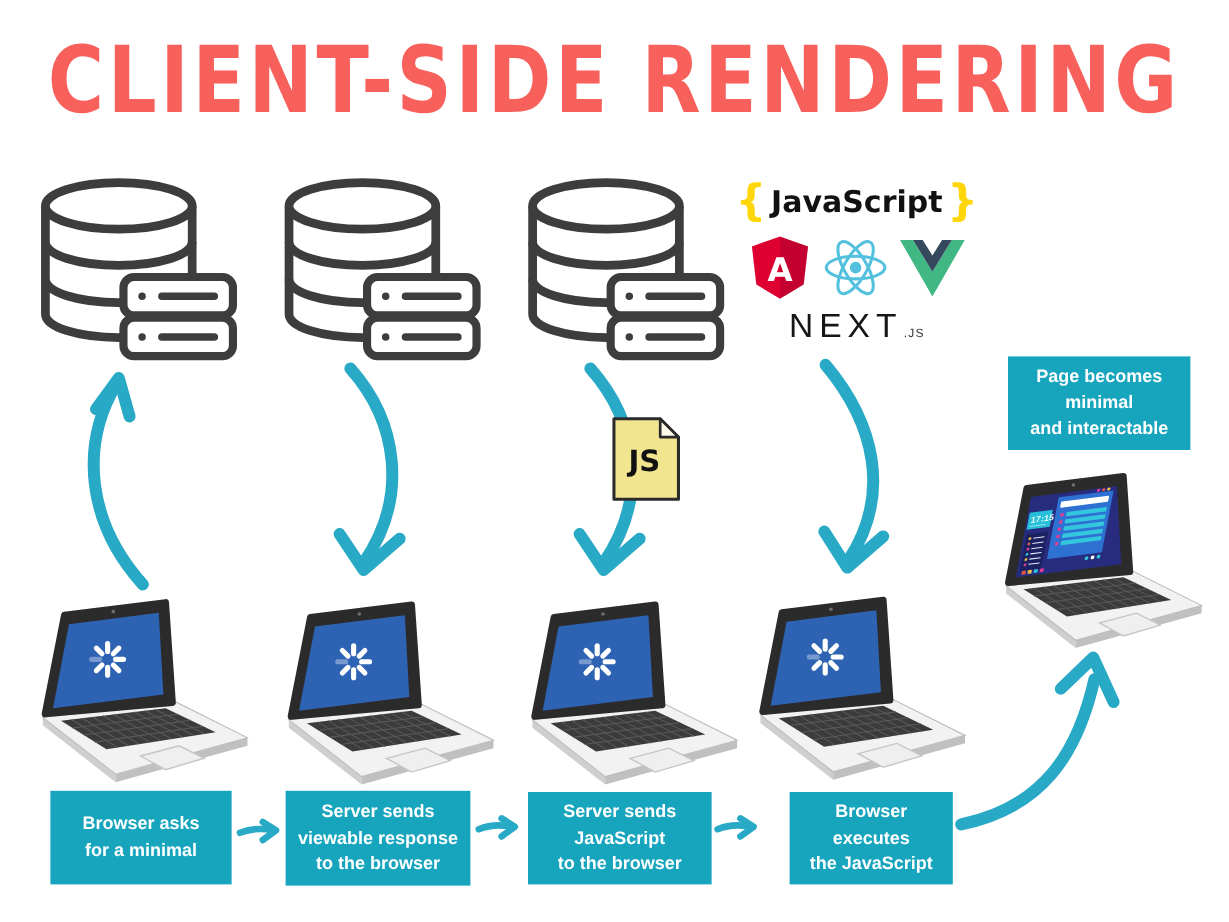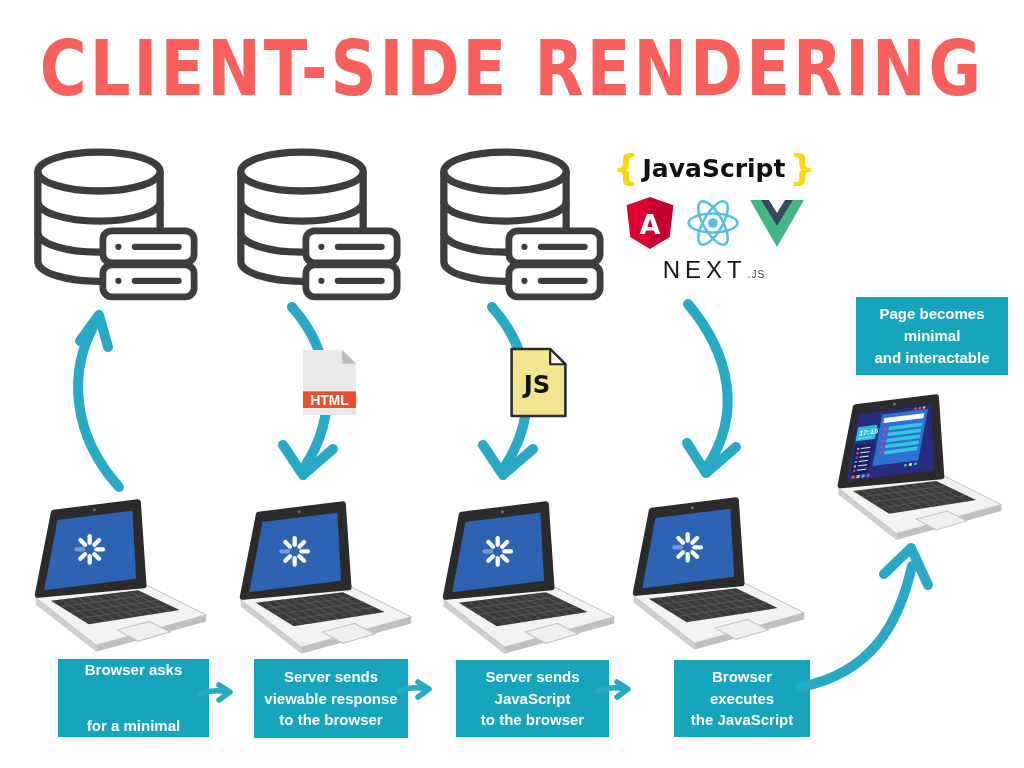--- a/index.html
+++ b/index.html
@@ -14,30 +14,30 @@
           font-family:"Liberation Sans",sans-serif;}
   .title{position:absolute;top:24px;left:0;width:1024px;text-align:center;
          font-family:"DejaVu Sans",sans-serif;font-weight:bold;font-size:64px;
          letter-spacing:3px;color:var(--red);transform:scaleY(1.20);transform-origin:top center;
          white-space:nowrap;}
   .abs{position:absolute;}
   .z1{z-index:1;} .z3{z-index:3;}
   .arrow-layer{position:absolute;left:0;top:0;width:1024px;height:768px;z-index:2;pointer-events:none;}
   .step-box{position:absolute;z-index:1;background:var(--teal);color:#ffffff;
             display:flex;flex-direction:column;justify-content:center;align-items:center;
-            text-align:center;font-size:15px;font-weight:bold;line-height:1.45;margin-left:16px;}
+            text-align:center;font-size:15px;font-weight:bold;line-height:1.45;}
   .step-box span{display:block;}
   .fw{position:absolute;left:620px;top:146px;width:188px;z-index:1;
       display:flex;flex-direction:column;align-items:center;}
   .fw-row1{display:flex;align-items:center;justify-content:center;height:44px;}
   .fw-brace{color:#FFD60A;font-family:"DejaVu Sans",sans-serif;font-weight:bold;font-size:36px;line-height:1;}
   .fw-word{color:#111111;font-family:"DejaVu Sans",sans-serif;font-weight:bold;font-size:25px;padding:0 4px;}
   .fw-row2{display:flex;align-items:center;justify-content:center;gap:7px;height:62px;margin-top:2px;}
   .fw-row3{display:flex;align-items:baseline;justify-content:center;height:34px;margin-top:2px;}
-  .fw-next{font-family:"Liberation Sans",sans-serif;font-weight:400;font-size:24px;
+  .fw-next{font-family:"Liberation Sans",sans-serif;font-weight:400;font-size:28px;
            letter-spacing:5px;color:#161616;}
   .fw-nextjs{font-size:10px;color:#333333;letter-spacing:1px;margin-left:1px;text-align:center;}
 </style>
 </head>
 <body>
 
 <div class="canvas">
 
   <div class="title">CLIENT-SIDE RENDERING</div>
 
@@ -106,28 +106,20 @@
         <polygon points="20,0 35,0 50,24 65,0 80,0 50,48.8" fill="#35495E"></polygon>
       </svg>
     </div>
     <div class="fw-row3">
       <span class="fw-next">NEXT</span>
       <span class="fw-nextjs">.JS</span>
     </div>
   </div>
 
 
-  <div class="abs z3" style="left:301px;top:347px;width:57px;height:71px;">
-    <svg viewBox="0 0 58 70" width="100%" height="100%">
-      <path d="M2,2 H42 L56,16 V68 H2 Z" fill="#E9E9E9"></path>
-      <path d="M42,2 L56,16 H42 Z" fill="#BBBBBB"></path>
-      <rect x="2" y="44" width="54" height="17" fill="#E8502B"></rect>
-      <text x="29" y="57.5" text-anchor="middle" font-family="Liberation Sans, sans-serif" font-weight="bold" font-size="14" fill="#FFFFFF">HTML</text>
-    </svg>
-  </div>
 
   <div class="abs z3" style="left:502px;top:347px;width:73px;height:71px;">
     <svg viewBox="0 0 57 70" width="100%" height="100%">
       <path d="M2,2 H40 L55,17 V68 H2 Z" fill="#F2E58F" stroke="#2B2B2B" stroke-width="2.5" stroke-linejoin="round"></path>
       <path d="M40,2 L55,17 H40 Z" fill="#FCF9E8" stroke="#2B2B2B" stroke-width="2.2" stroke-linejoin="round"></path>
       <text x="27" y="45" text-anchor="middle" font-family="DejaVu Sans, sans-serif" font-weight="bold" font-size="24" fill="#111111">JS</text>
     </svg>
   </div>
 
   <div class="abs z1 laptop-slot" style="left:30px;top:497px;width:180px;height:158px;">
@@ -281,21 +273,21 @@
         <g>
           <rect x="6" y="93" width="4.5" height="4.5" fill="#EA5A3D"></rect>
           <rect x="13" y="93" width="4.5" height="4.5" fill="#F6C444"></rect>
           <rect x="20" y="93" width="4.5" height="4.5" fill="#30C8DC"></rect>
           <rect x="27" y="93" width="4.5" height="4.5" fill="#E23E96"></rect>
         </g>
       </g>
     </svg>
   </div>
 
-  <div class="step-box" style="left:42px;top:659px;width:151px;height:78px;justify-content:space-between;">
+  <div class="step-box" style="left:42px;top:659px;width:151px;height:78px;">
     <span>Browser asks</span>
     <span>for a minimal</span>
   </div>
   <div class="step-box" style="left:238px;top:659px;width:154px;height:79px;">
     <span>Server sends</span>
     <span>viewable response</span>
     <span>to the browser</span>
   </div>
   <div class="step-box" style="left:440px;top:660px;width:153px;height:77px;">
     <span>Server sends</span>

